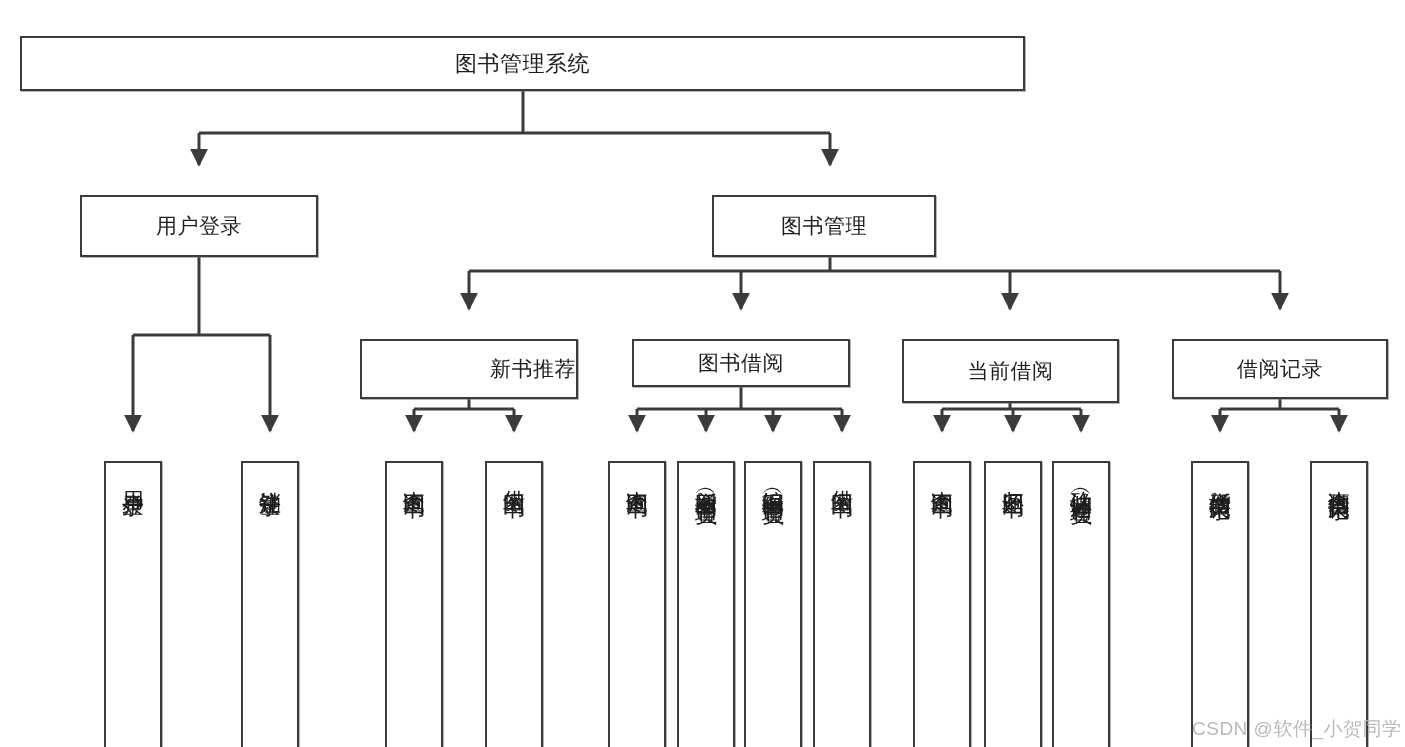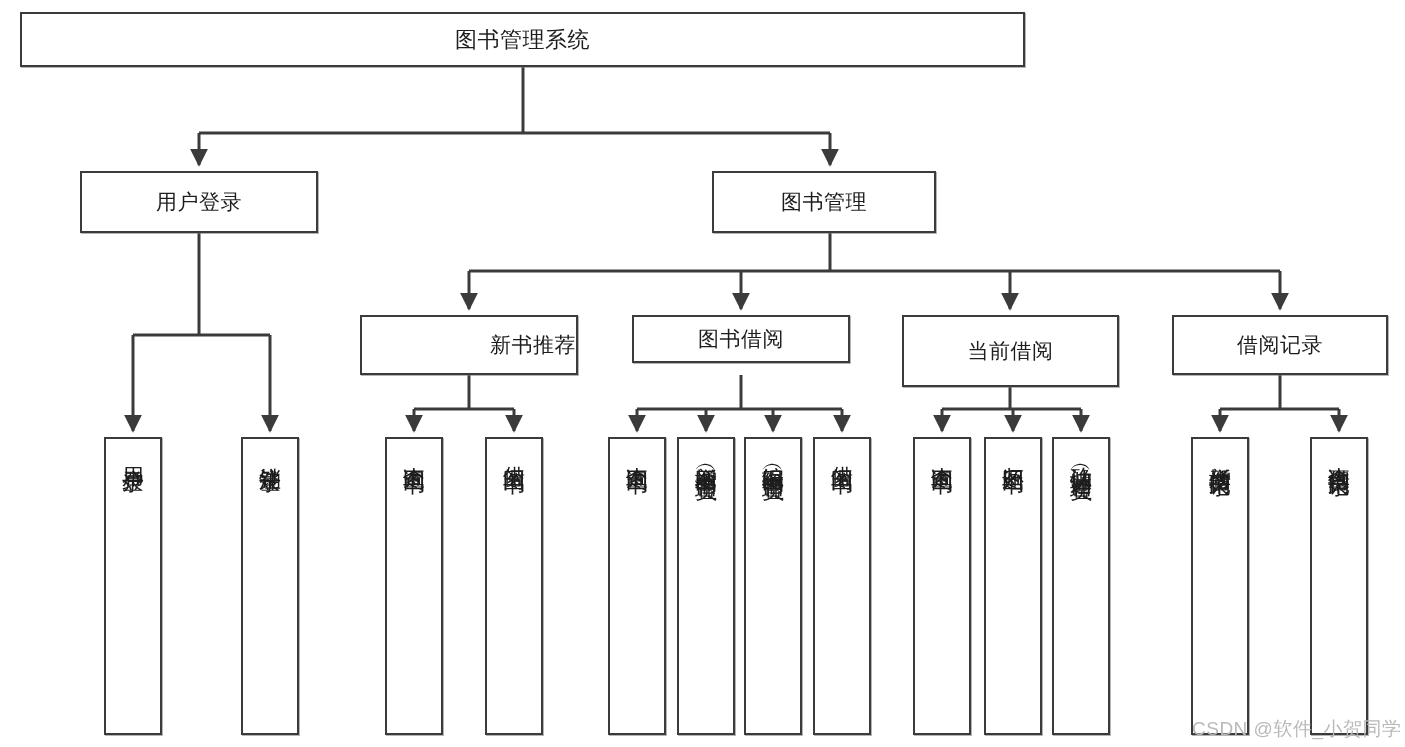--- a/index.html
+++ b/index.html
@@ -28,20 +28,21 @@
   .node {
     position: absolute;
     box-sizing: border-box;
     background: #ffffff;
     border: 2px solid #3b3b3b;
     box-shadow: 1px 1px 0 0 rgba(120,120,120,0.55);
     display: flex;
     align-items: center;
     justify-content: center;
     color: #1d1d1d;
+    margin-top: 24px;
   }
   .node-label {
     display: block;
     text-align: center;
     line-height: 1.18;
     white-space: nowrap;
   }
   
   .h-node .node-label {
     font-size: 21px;
@@ -135,21 +136,21 @@
   <div class="node h-node" style="left:712px; top:171px; width:224px; height:62px;font-family:Liberation Serif, serif;">
     <span class="node-label">图书管理</span>
   </div>
 
   <div class="node h-node" style="left:360px; top:315px; width:218px; height:60px;justify-content:flex-end;">
     <span class="node-label">新书推荐</span>
   </div>
   <div class="node h-node" style="left:632px; top:315px; width:218px; height:48px;">
     <span class="node-label">图书借阅</span>
   </div>
-  <div class="node h-node" style="left:902px; top:315px; width:217px; height:72px;">
+  <div class="node h-node" style="left:902px; top:315px; width:217px; height:64px;">
     <span class="node-label">当前借阅</span>
   </div>
   <div class="node h-node" style="left:1172px; top:315px; width:216px; height:60px;">
     <span class="node-label">借阅记录</span>
   </div>
 
   <div class="node v-node" style="left:104px; top:437px; width:58px; height:298px;">
     <span class="node-label">用户登录</span>
   </div>
   <div class="node v-node" style="left:241px; top:437px; width:58px; height:298px;">

